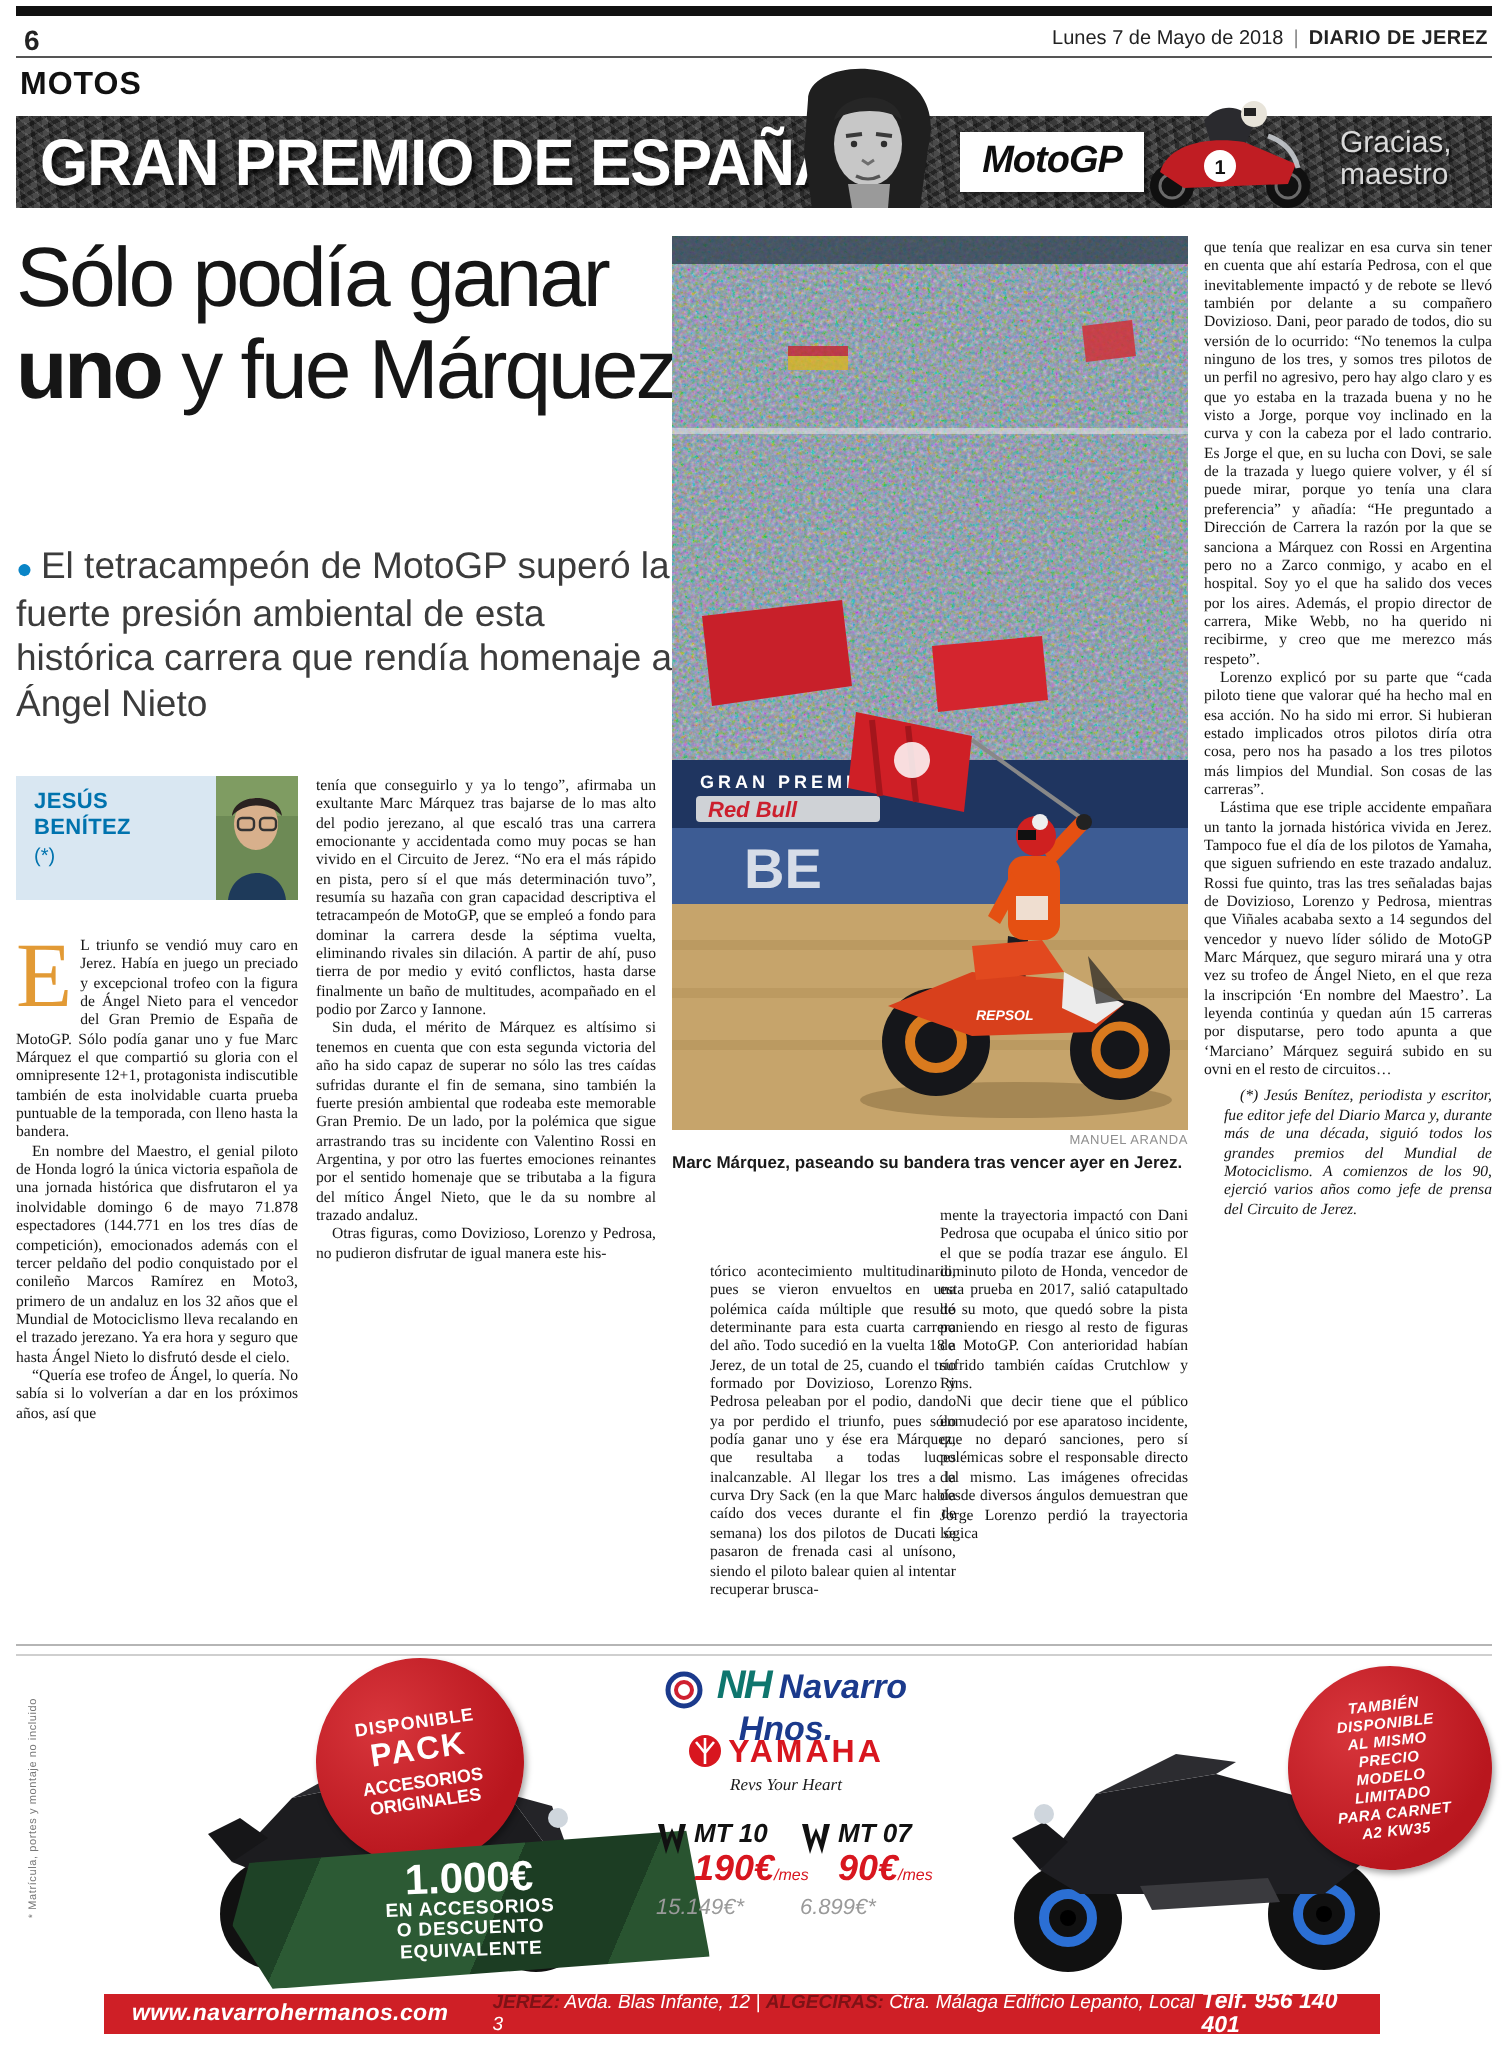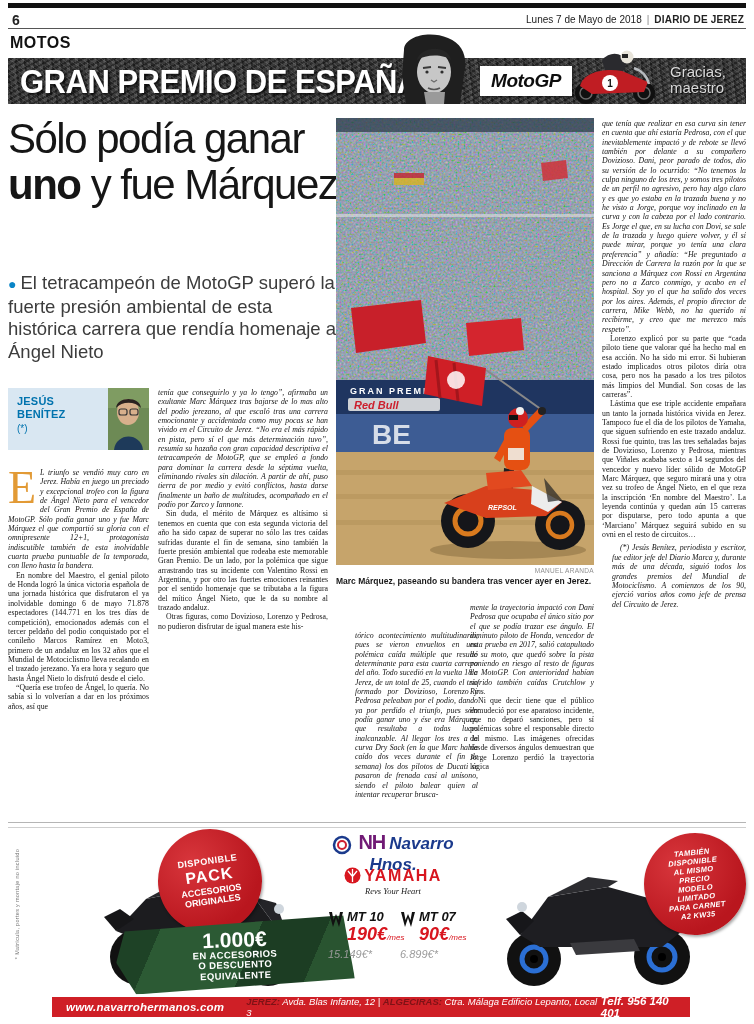--- a/index.html
+++ b/index.html
@@ -41,21 +41,21 @@
   
   .byline-box{left:8px;top:388px;width:100px;height:62px;background:#d9e7f2;padding:7px 0 0 9px;box-sizing:border-box;}
   .byline-name{font-size:11px;font-weight:bold;color:#0073ae;line-height:12.5px;letter-spacing:.2px;}
   .byline-note{font-size:10px;color:#0073ae;margin-top:3px;}
   .author-photo{left:108px;top:388px;width:41px;height:62px;}
 
   
   .body-col{font-family:"Liberation Serif",serif;font-size:7.8px;line-height:9.35px;text-align:justify;
       color:#141414;hyphens:auto;-webkit-hyphens:auto;}
   .body-col p{margin:0;text-indent:8px;}
-  .body-col p:first-of-type{text-indent:0;font-style:italic;}
+  .body-col p:first-of-type{text-indent:0;}
   .col1{left:8px;top:468px;width:141px;max-height:345px;overflow:hidden;}
   .col2{left:158px;top:388px;width:170px;max-height:424px;overflow:hidden;}
   .col3{left:355px;top:603px;width:123px;max-height:210px;overflow:hidden;margin-top:28px;}
   .col4{left:470px;top:603px;width:124px;max-height:210px;overflow:hidden;}
   .col5{left:602px;top:119px;width:144px;max-height:694px;overflow:hidden;}
   .col5 p:last-of-type{font-style:italic;margin-left:10px;margin-top:4px;}
   .dropcap{float:left;font-family:"Liberation Serif",serif;font-size:46px;line-height:37px;
       color:#e29a35;padding:1px 4px 0 0;font-weight:400;}
 
   
@@ -79,21 +79,21 @@
   .badge-pack .l3,.badge-pack .l4{font-size:9px;font-weight:bold;}
   .badge-green{position:absolute;left:108px;top:88px;width:238px;height:72px;color:#fff;text-align:center;
       background:linear-gradient(115deg,#1e4226 0 18%, #2c5a34 18% 55%, #1c3d23 55% 80%, #295430 80%);
       clip-path:polygon(4% 12%, 96% 0%, 100% 88%, 8% 100%, 0% 55%);
       display:flex;flex-direction:column;justify-content:center;transform:rotate(-2deg);}
   .badge-green .amount{font-size:21px;font-weight:bold;line-height:21px;}
   .badge-green .sub{font-size:9.5px;font-weight:bold;line-height:10.5px;letter-spacing:.4px;}
   .mt10-photo{position:absolute;left:78px;top:8px;width:232px;height:152px;}
   .mt07-photo{position:absolute;left:468px;top:8px;width:238px;height:152px;}
   .dealer{position:absolute;left:300px;top:0px;width:170px;text-align:center;}
-  .dealer .nh{font-size:20px;font-weight:bold;color:#701a75;letter-spacing:-1px;}
+  .dealer .nh{font-size:20px;font-weight:bold;font-style:italic;color:#0f766e;letter-spacing:-1px;}
   .dealer .nhname{font-size:17px;font-weight:bold;font-style:italic;color:#1b3a8c;margin-left:4px;}
   .yamaha{position:absolute;left:300px;top:36px;width:170px;text-align:center;}
   .yamaha .brand{font-size:16px;font-weight:bold;color:#d8161f;letter-spacing:1.5px;}
   .yamaha .slogan{font-family:"Liberation Serif",serif;font-style:italic;font-size:8.5px;color:#1a1a1a;margin-top:1px;}
   .offer{position:absolute;top:78px;width:90px;}
   .offer-1{left:296px;margin-left:24px;} .offer-2{left:392px;}
   .offer .model{font-size:13px;font-weight:bold;font-style:italic;color:#111;}
   .offer .monthly{font-size:18px;font-weight:bold;font-style:italic;color:#d8161f;line-height:20px;}
   .offer .per{font-size:8px;font-weight:normal;color:#d8161f;}
   .offer .price{font-size:11px;font-style:italic;color:#9a9a9a;}

